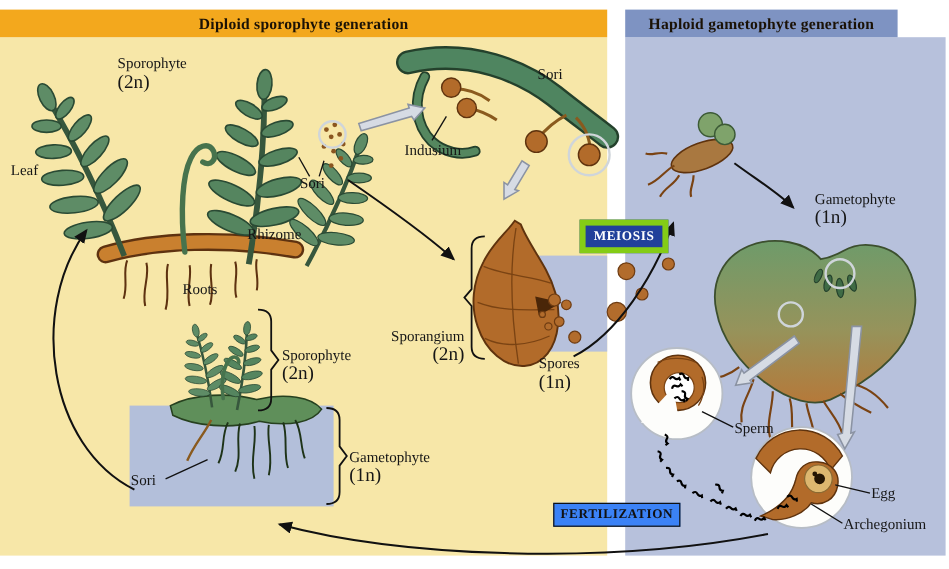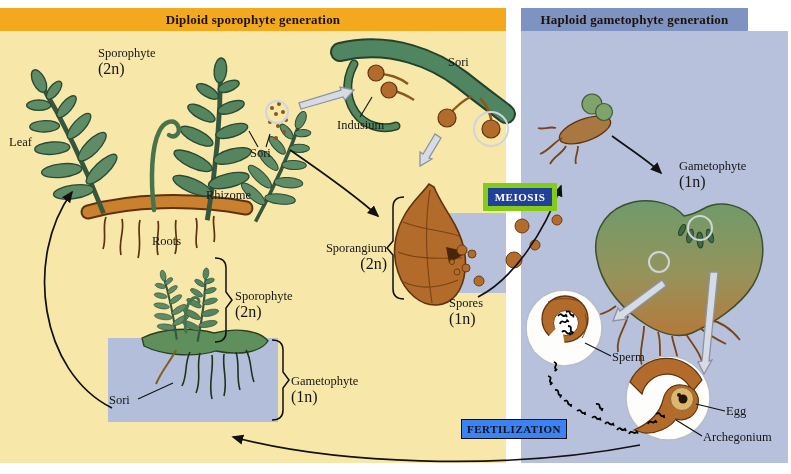--- a/index.html
+++ b/index.html
@@ -11,21 +11,21 @@
   .band{position:absolute;height:23px;display:flex;align-items:center;justify-content:center;
         font-weight:bold;font-size:13px;color:#1b1206;letter-spacing:.2px;}
   .band-diploid{left:0;top:8px;width:506px;background:#F3A81D;}
   .band-haploid{left:521px;top:8px;width:227px;background:#7E93C2;}
   .patch{position:absolute;background:#B7C1DC;}
   .patch-spores{left:418px;top:213px;width:88px;height:80px;}
   .patch-young{left:108px;top:338px;width:170px;height:84px;background:#B3BFDA;}
   svg.art{position:absolute;left:0;top:0;}
   .lbl{position:absolute;font-size:12.5px;color:#161616;line-height:1.14;white-space:nowrap;z-index:5;}
   .lbl .l2{font-size:16px;}
-  .ra{text-align:right;}
+  .ra{text-align:right;margin-top:32px;}
   .badge{position:absolute;display:flex;align-items:center;justify-content:center;
          font-weight:bold;font-size:11px;letter-spacing:.5px;z-index:6;}
   .badge-meiosis{left:483px;top:183px;width:64px;height:18px;background:#21409A;color:#fff;
                  border:5px solid #84cc16;}
   .badge-fert{left:461px;top:419px;width:104px;height:18px;background:#3b82f6;color:#111;
               border:1.5px solid #111;}
 </style>
 </head>
 <body>
 

